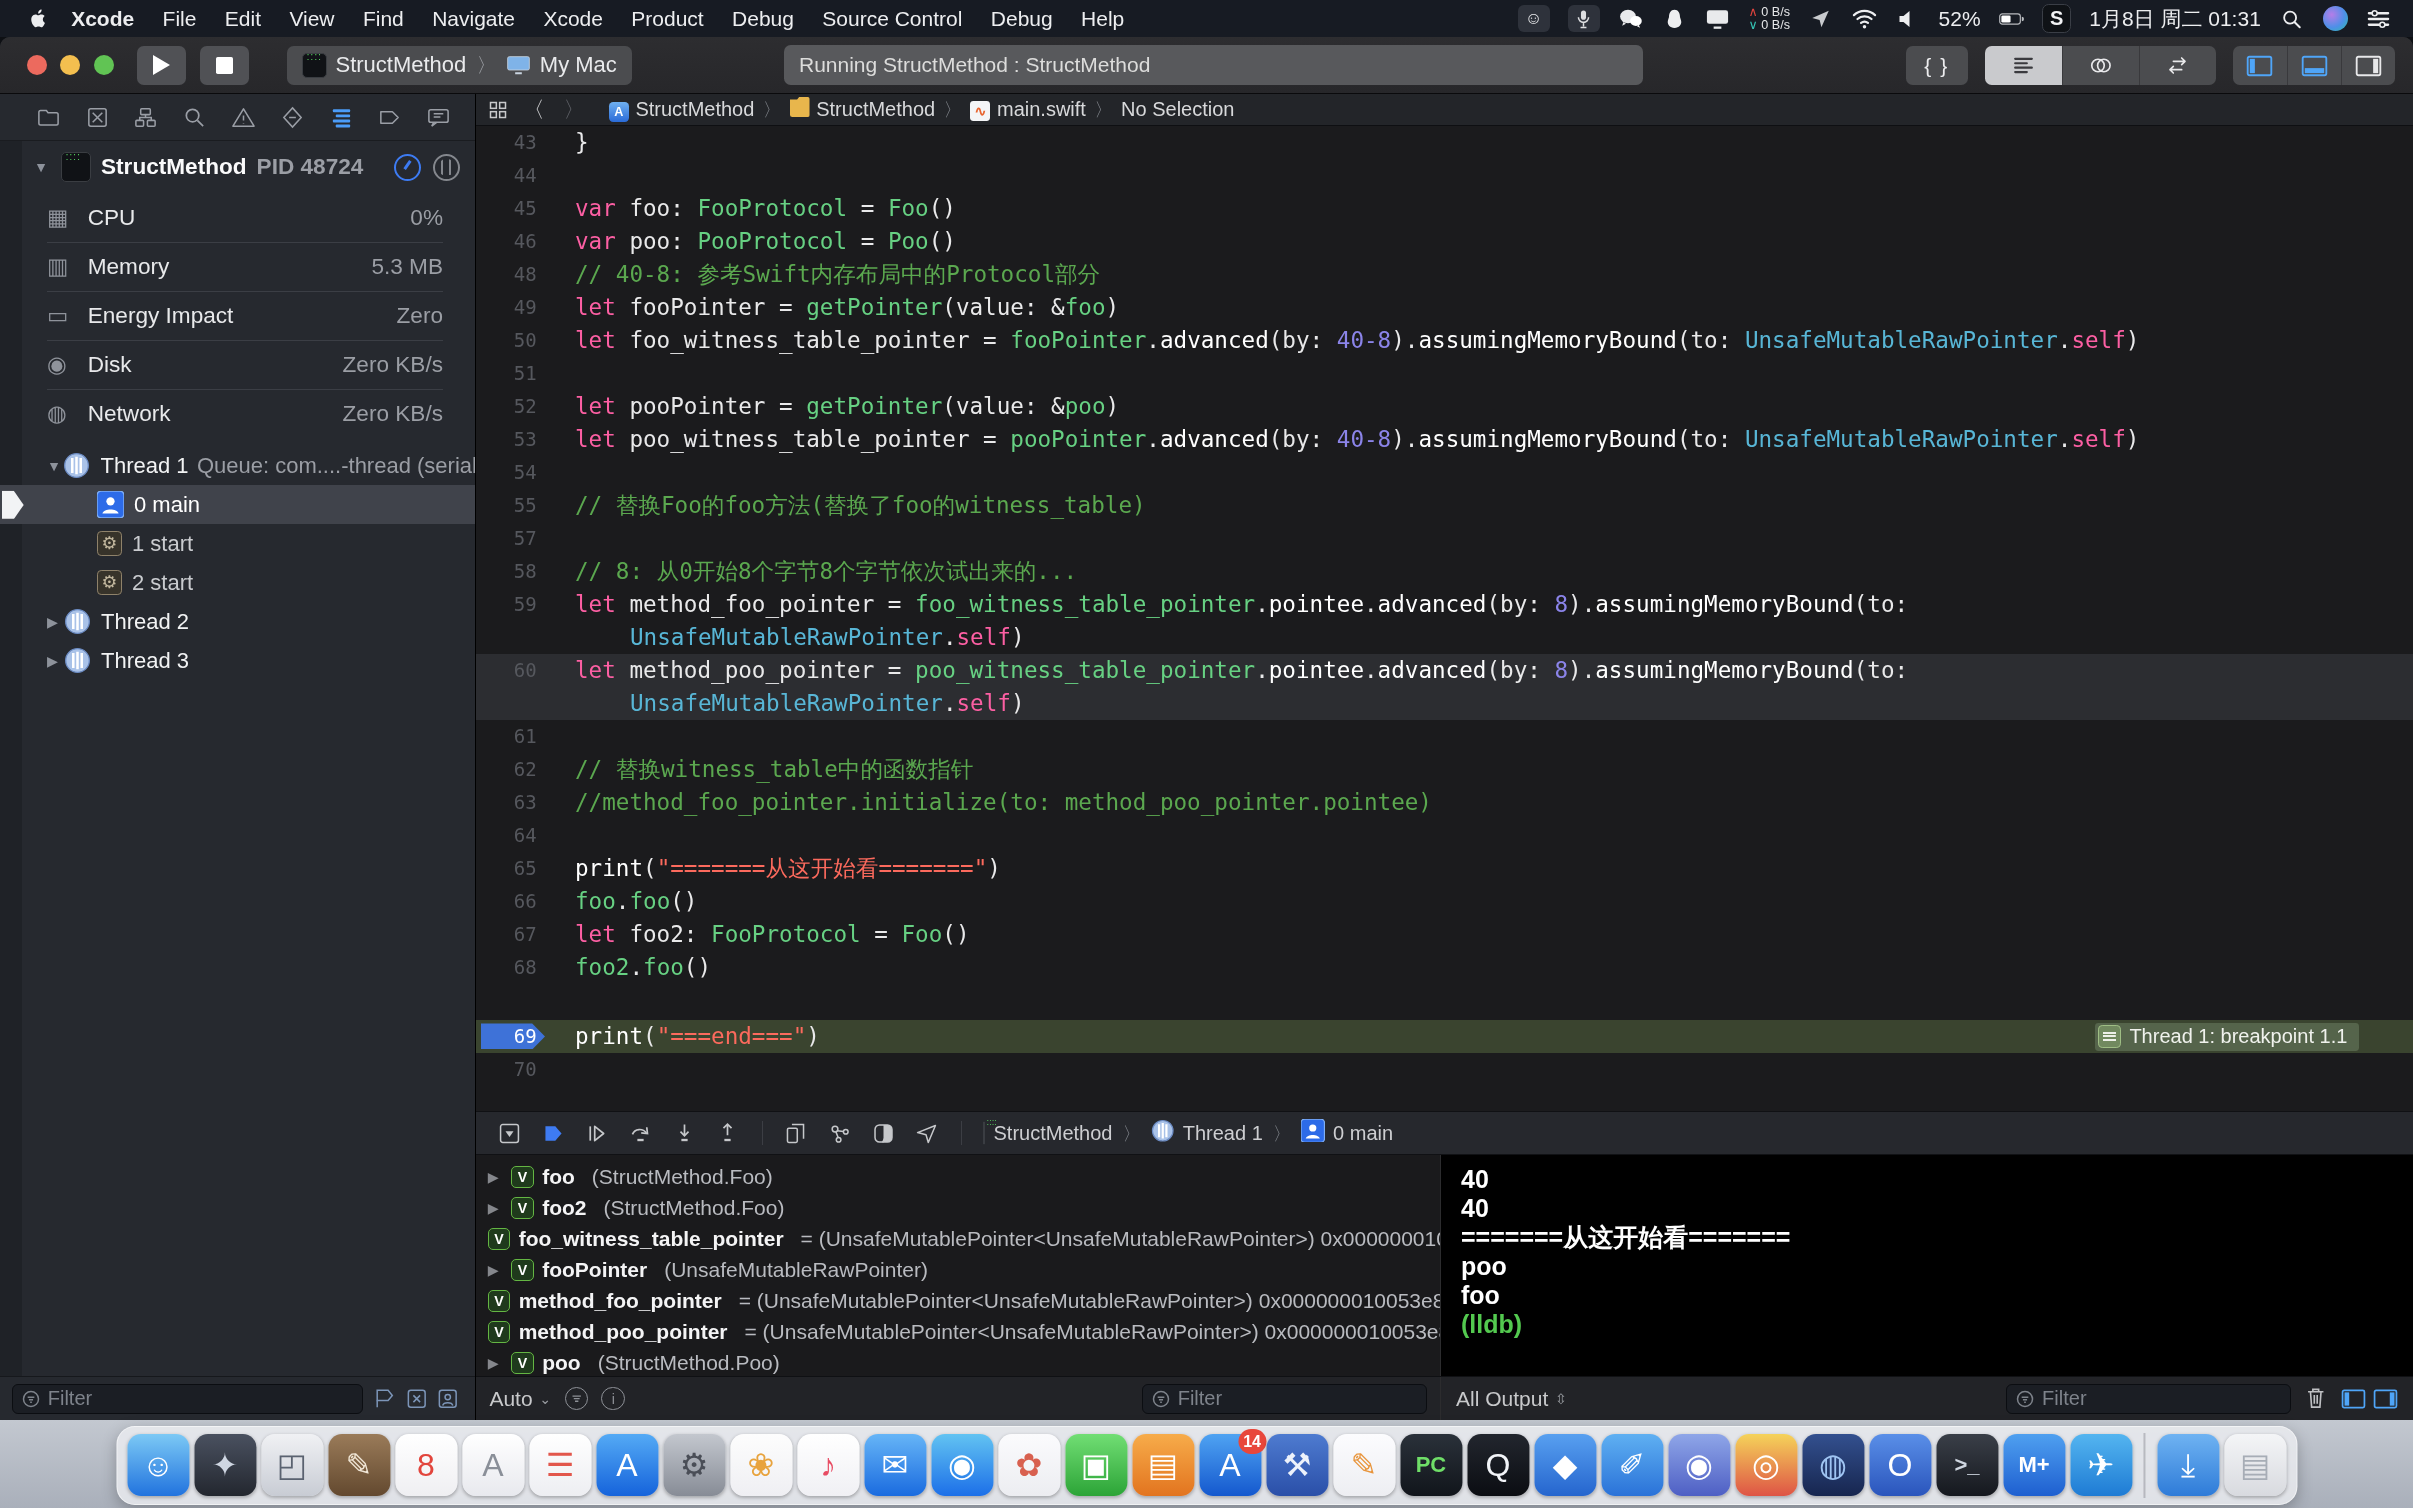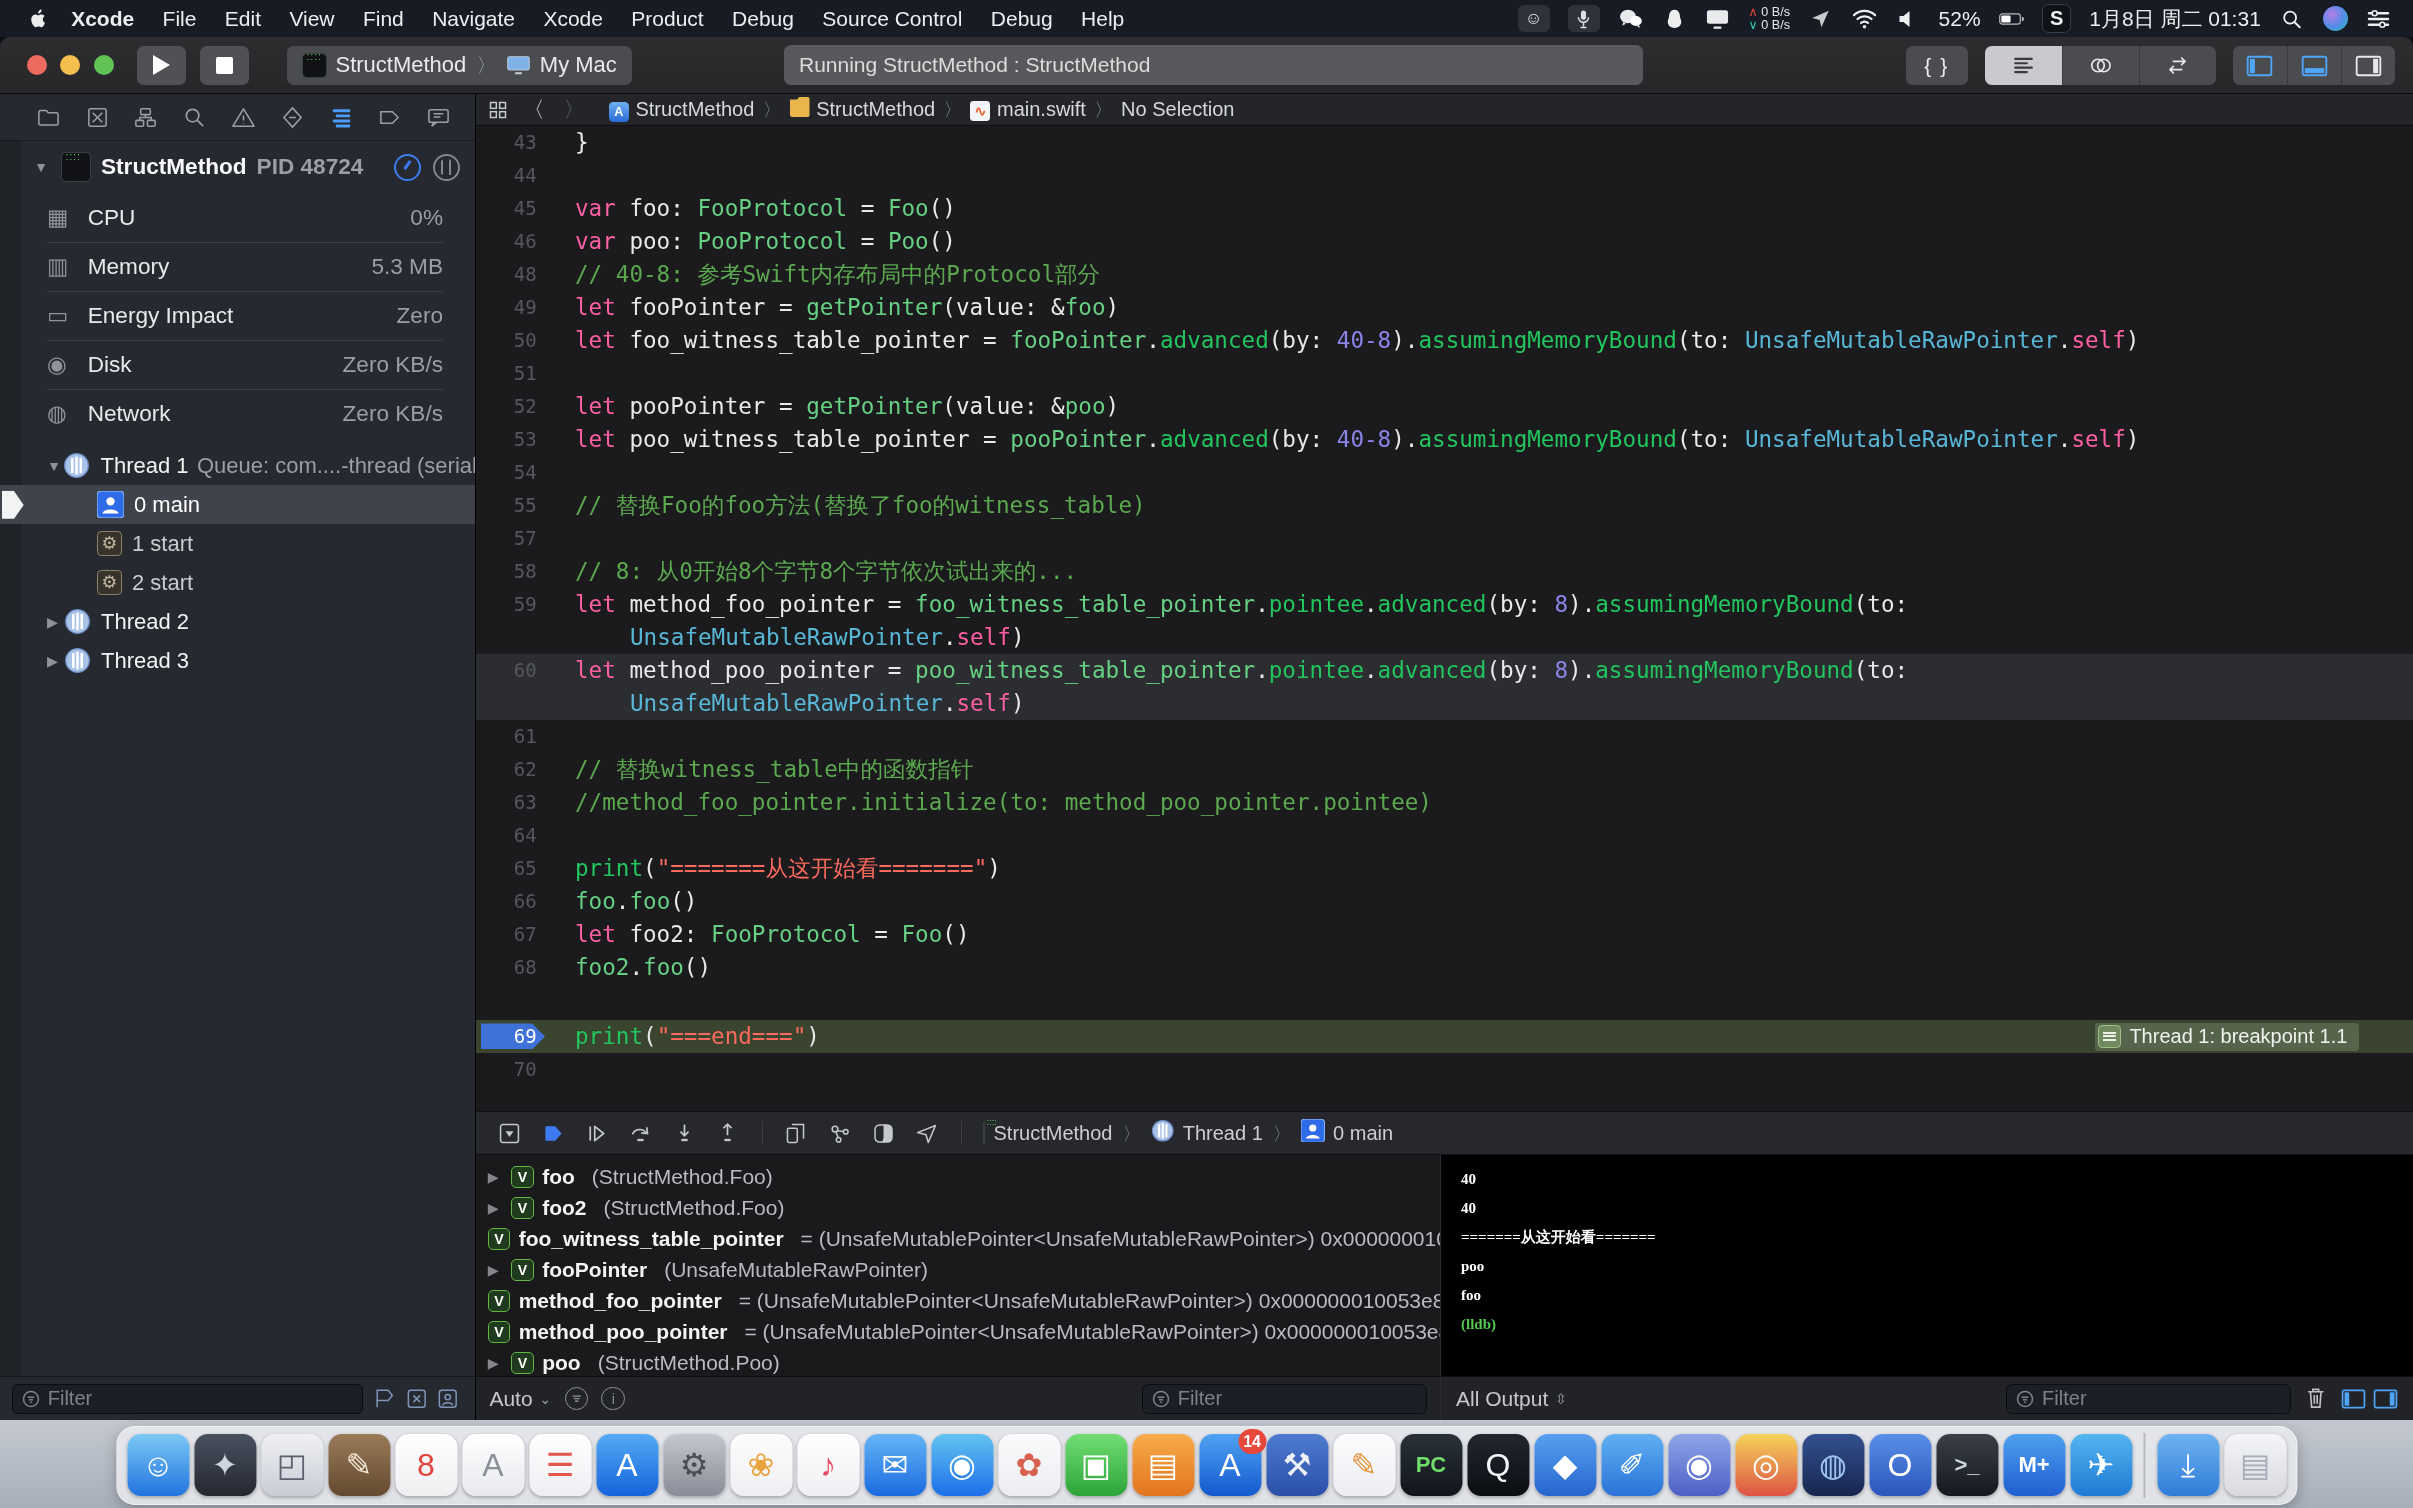--- a/index.html
+++ b/index.html
@@ -129,21 +129,21 @@
   .crow { height:33px; line-height:33px; display:flex; position:relative; white-space:pre; }
   .crow.cur { background:#2C2D31; }
   .crow.bp { background:#3A442F;margin-top:36px; }
   .gut { flex:0 0 74px; text-align:right; padding-right:13.4px; color:#56585E; font-size:19px; position:relative; z-index:1;padding-left:6px; }
   .crow.bp .gut { color:#FFF; }
   .bparrow { position:absolute; right:5px; top:3.4px; height:26px; width:64px; background:#3E72D8; z-index:-1;
              clip-path:polygon(0 0,80% 0,100% 50%,80% 100%,0 100%); }
   .ctxt { font-size:22.6px; color:#E9E9EA; padding-left:25px; }
   .crow.wrap .ctxt { padding-left:80px; }
   .tk-k{color:#FC5FA3;} .tk-p{color:#E9E9EA;} .tk-g{color:#67D183;} .tk-c{color:#5BA84F;}
-  .tk-b{color:#22c55e;} .tk-y{color:#58B6D6;} .tk-m{color:#8B84E9;} .tk-r{color:#FC6A5D;}
+  .tk-b{color:#ffffff;} .tk-y{color:#58B6D6;} .tk-m{color:#8B84E9;} .tk-r{color:#FC6A5D;}
   .bpbadge { position:absolute; right:54px; top:2.5px; height:28px; display:flex; align-items:center; gap:8.4px;
              background:#55644B; border-radius:3.4px; padding:0 11.7px 0 3.4px; font-family:"Liberation Sans",sans-serif;
              font-size:20px; color:#F0F2ED; }
   .bicon { width:22.6px; height:22.6px; border-radius:4.2px; background:#71895F; border:1.3px solid #9FBE85;
            display:flex; align-items:center; justify-content:center; }
   .bicon i { width:12.6px; height:9.2px; border-top:2.1px solid #EDEFE8; border-bottom:2.1px solid #EDEFE8;
              background:linear-gradient(#EDEFE8,#EDEFE8) center/100% 2.1px no-repeat; }
 
   
   .debugbar { height:44px; background:#26282D; border-top:0.8px solid #101114; border-bottom:0.8px solid #101114;
@@ -160,21 +160,21 @@
   
   .panes { height:221px; display:flex; flex:0 0 auto; }
   .varspane { width:964px; flex:0 0 auto; background:#1A1A1C; padding-top:6.7px; overflow:hidden; }
   .varrow { height:31px; display:flex; align-items:center; padding-left:11.7px; font-size:21px; white-space:nowrap; }
   .vdisc { width:23.5px; color:#85878C; font-size:14.2px; }
   .vbadge { width:22.6px; height:22.6px; border-radius:5px; background:#1F3A1C; border:1.7px solid #64B643; color:#FFF;
             font-size:14.2px; font-weight:bold; display:flex; align-items:center; justify-content:center; margin-right:8.4px; flex:0 0 auto; }
   .vname { font-weight:bold; color:#F4F4F5; }
   .vval { color:#B9BBC0; margin-left:17px; }
   .consolepane { flex:1; background:#000; border-left:0.8px solid #2C2C2E; padding:10px 0 0 20px;
-                 font-family:Liberation Serif, serif; font-weight:bold; font-size:15px; color:#FFF; overflow:hidden; }
+                 font-family:Liberation Sans, sans-serif; font-weight:bold; font-size:25px; color:#FFF; overflow:hidden; }
   .conline { line-height:29px; white-space:pre; }
   .conline.lldb { color:#53C94F; }
 
   
   .botbars { height:44px; background:#222327; border-top:0.8px solid #0F1013; display:flex; flex:0 0 auto; }
   .varsbar { width:964px; flex:0 0 auto; display:flex; align-items:center; gap:13.4px; padding:0 13.4px; }
   .autoctl { display:flex; align-items:center; gap:6.7px; color:#C8C9CB; font-size:21px; }
   .chev { color:#9A9DA2; font-size:14.2px; }
   .roundic { width:23.5px; height:23.5px; border-radius:50%; border:1.7px solid #8E9197; color:#8E9197;
              display:flex; align-items:center; justify-content:center; font-size:14.2px; }

